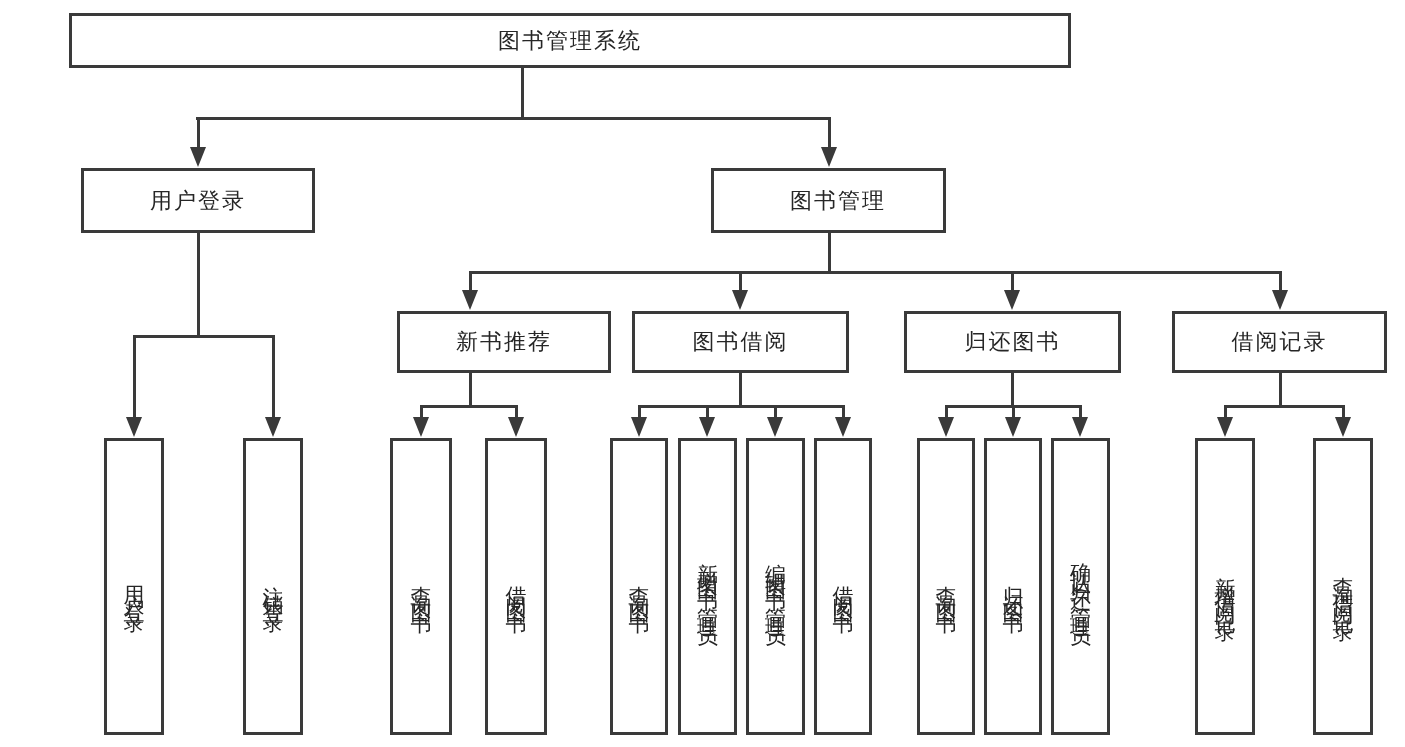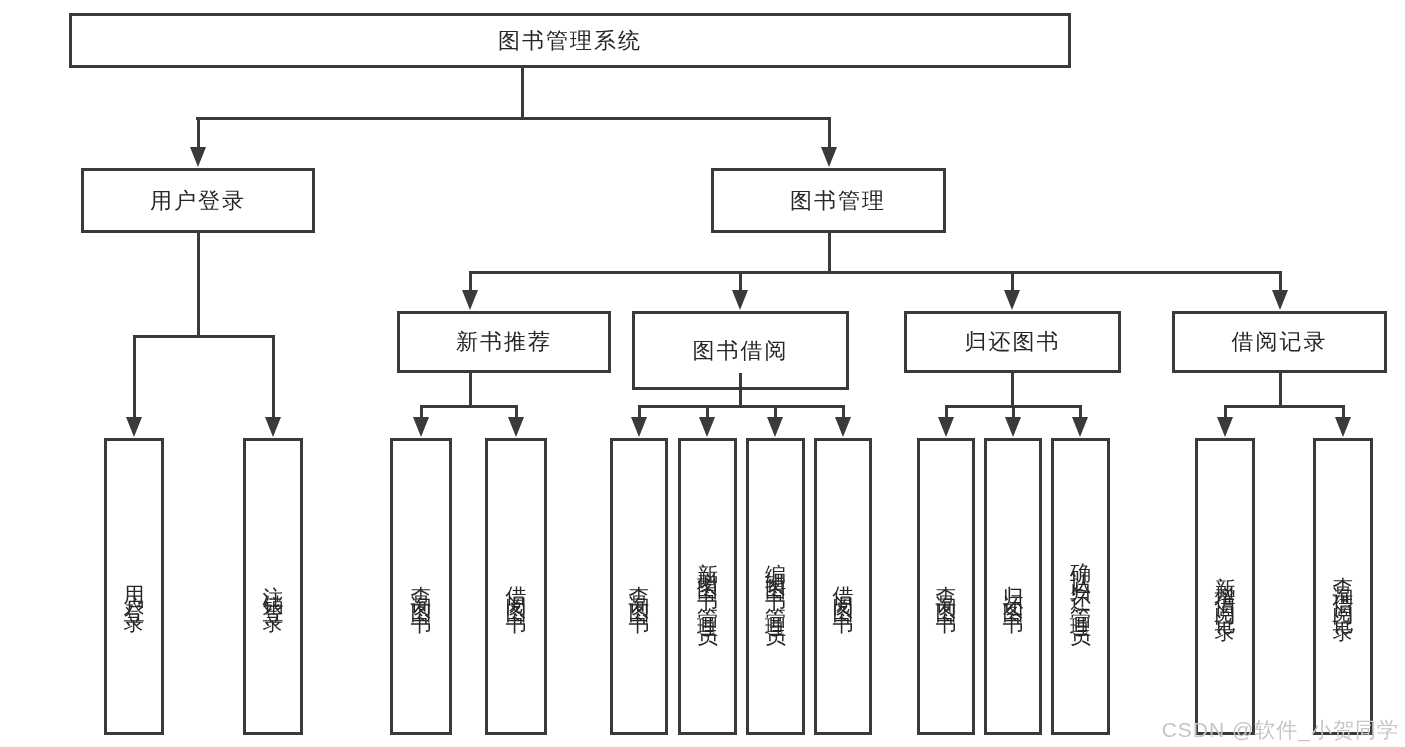--- a/index.html
+++ b/index.html
@@ -38,21 +38,21 @@
   <div class="box" style="left:81px;top:168px;width:234px;height:65px;">
     <span class="hlabel">用户登录</span>
   </div>
   <div class="box" style="left:711px;top:168px;width:235px;height:65px;padding-left:19px;">
     <span class="hlabel">图书管理</span>
   </div>
 
   <div class="box" style="left:363px;top:311px;width:214px;height:62px;margin-left:34px;">
     <span class="hlabel">新书推荐</span>
   </div>
-  <div class="box" style="left:632px;top:311px;width:217px;height:79px;">
+  <div class="box" style="left:632px;top:311px;width:217px;height:62px;">
     <span class="hlabel">图书借阅</span>
   </div>
   <div class="box" style="left:904px;top:311px;width:217px;height:62px;">
     <span class="hlabel">归还图书</span>
   </div>
   <div class="box" style="left:1172px;top:311px;width:215px;height:62px;">
     <span class="hlabel">借阅记录</span>
   </div>
 
   <div class="box leaf" style="left:104px;top:438px;width:60px;height:297px;">
@@ -151,15 +151,14 @@
   <div class="v" style="left:1079px;top:405px;height:17px;"></div>
   <div class="ah" style="left:1072px;top:417px;"></div>
 
   <div class="v" style="left:1279px;top:373px;height:35px;"></div>
   <div class="h" style="left:1224px;top:405px;width:121px;"></div>
   <div class="v" style="left:1224px;top:405px;height:17px;"></div>
   <div class="ah" style="left:1217px;top:417px;"></div>
   <div class="v" style="left:1342px;top:405px;height:17px;"></div>
   <div class="ah" style="left:1335px;top:417px;"></div>
 
-  <div class="wm">CSDN @软件_小贺同学</div>
 
 </div>
 
 </body></html>

